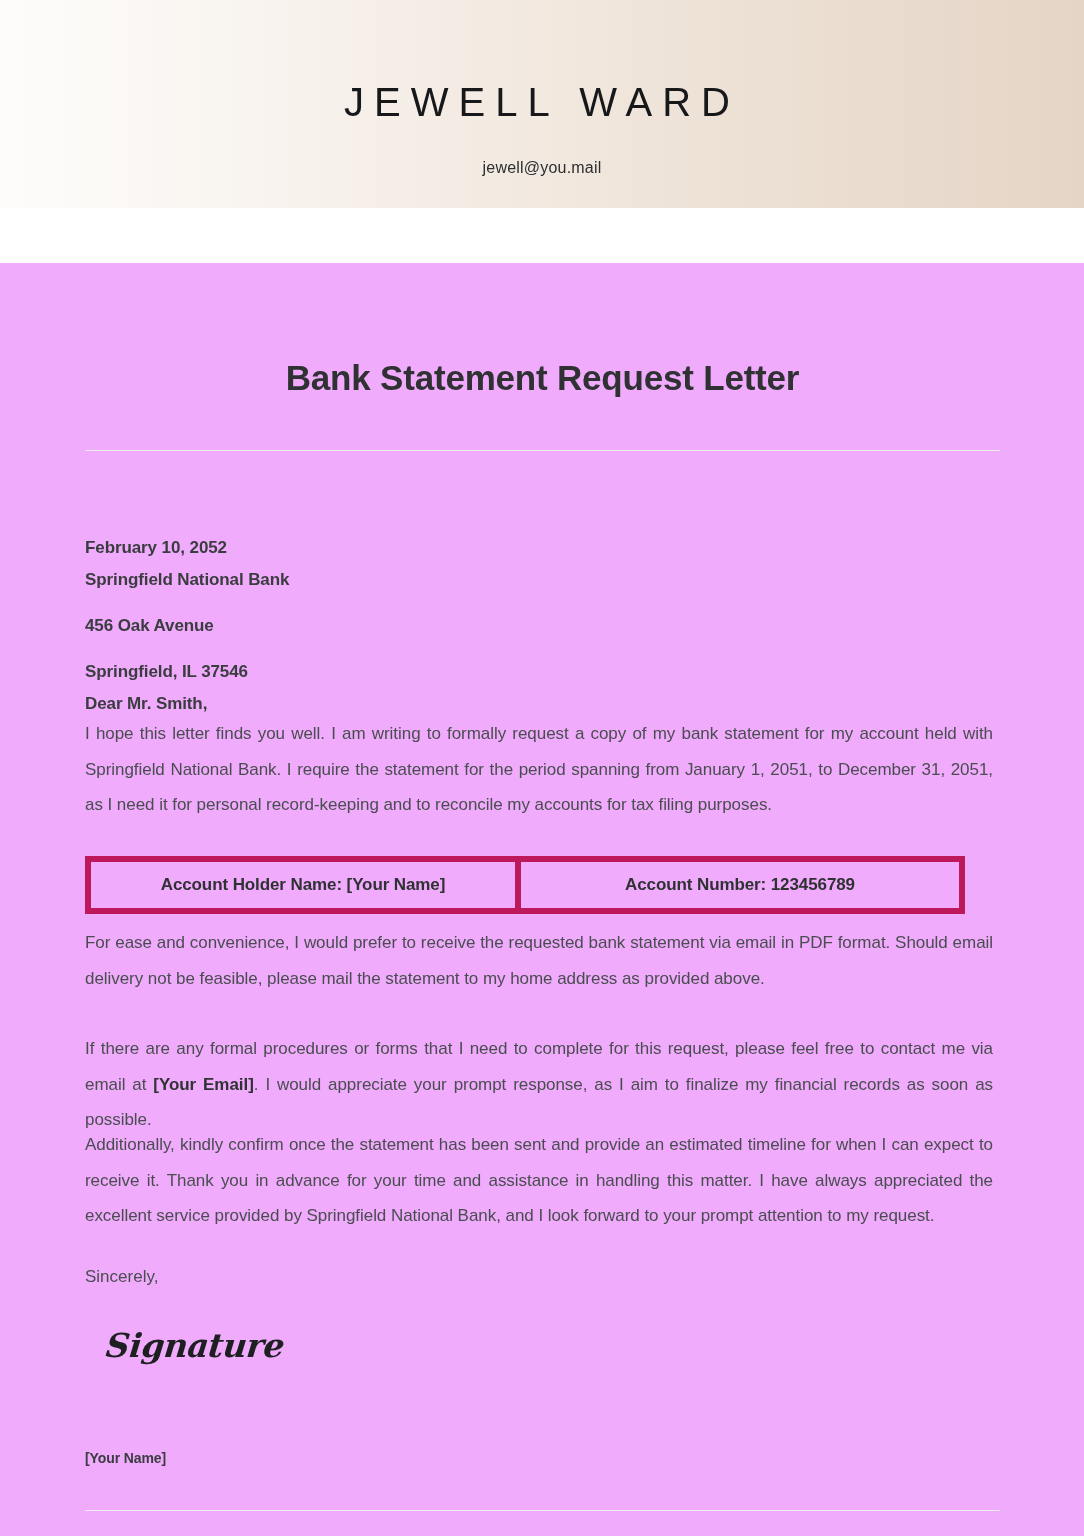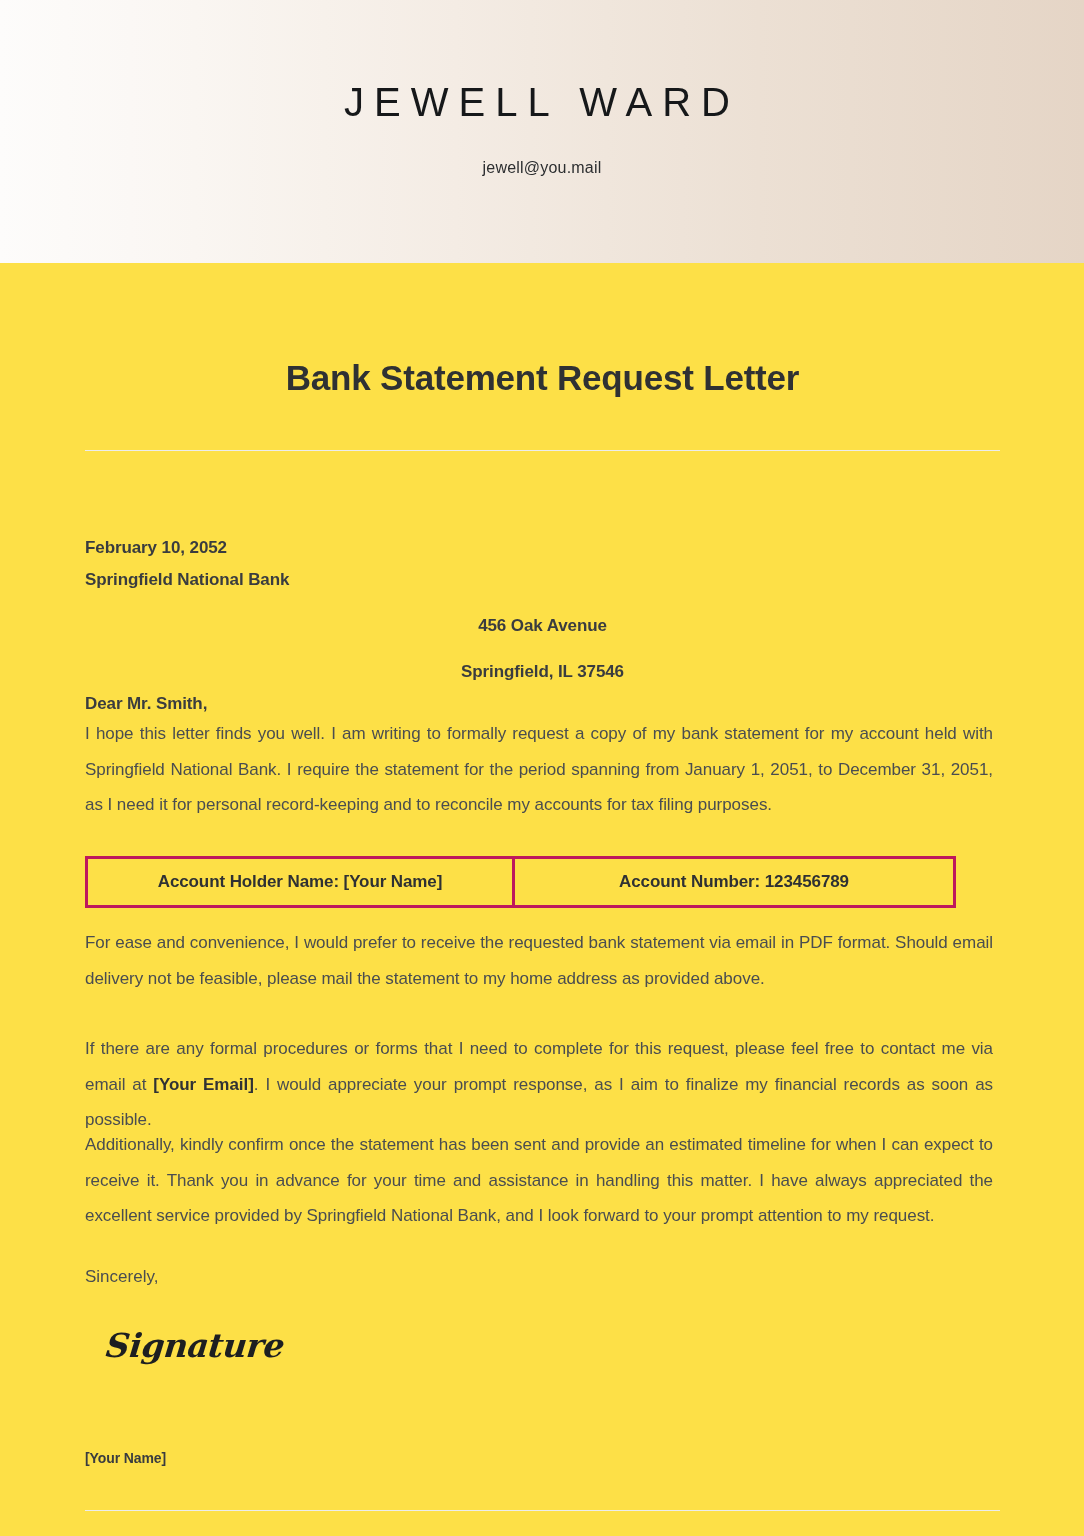--- a/index.html
+++ b/index.html
@@ -16,21 +16,21 @@
     font-family: "Liberation Sans", sans-serif;
     -webkit-font-smoothing: antialiased;
   }
 
   
   .letterhead {
     position: absolute;
     left: 0;
     top: 0;
     width: 1084px;
-    height: 263px;
+    height: 208px;
     background: linear-gradient(to right,
                 #fdfcfb 0%,
                 #faf6f2 18%,
                 #f4ece4 42%,
                 #ece0d4 70%,
                 #e5d5c6 100%);
     box-sizing: border-box;
   }
   .brand-name {
     position: absolute;
@@ -60,21 +60,21 @@
     line-height: 20px;
   }
 
   
   .sheet {
     position: absolute;
     left: 0;
     top: 263px;
     width: 1084px;
     height: 1273px;
-    background: #fde047;
+    background: #f0abfc;
   }
 
   .doc-title {
     position: absolute;
     left: 85px;
     top: 93px;
     width: 915px;
     text-align: center;
     font-size: 35px;
     font-weight: bold;
@@ -101,21 +101,21 @@
     width: 915px;
     margin-top: 37px;
   }
   .addr-line {
     font-size: 17px;
     font-weight: bold;
     color: #3a3c3f;
     line-height: 24px;
     letter-spacing: -0.1px;
   }
-  .addr-line.gap-lg { margin-top: 22px; text-align: center; }
+  .addr-line.gap-lg { margin-top: 22px; }
   .addr-line.gap-sm { margin-top: 8px; }
 
   
   .para {
     position: absolute;
     left: 85px;
     width: 908px;
     font-size: 17px;
     font-weight: 400;
     color: #4a4d50;
@@ -144,21 +144,21 @@
   
   .acct-table {
     position: absolute;
     left: 85px;
     top: 593px;
     width: 838px;
     border-collapse: collapse;
     table-layout: fixed;
   }
   .acct-table td {
-    border: 3px solid #be185d;
+    border: 6px solid #be185d;
     height: 46px;
     text-align: center;
     vertical-align: middle;
     font-size: 17px;
     font-weight: bold;
     color: #2f3133;
     letter-spacing: -0.1px;
     padding: 0 6px;
   }
   .acct-table td.c1 { width: 412px; }

